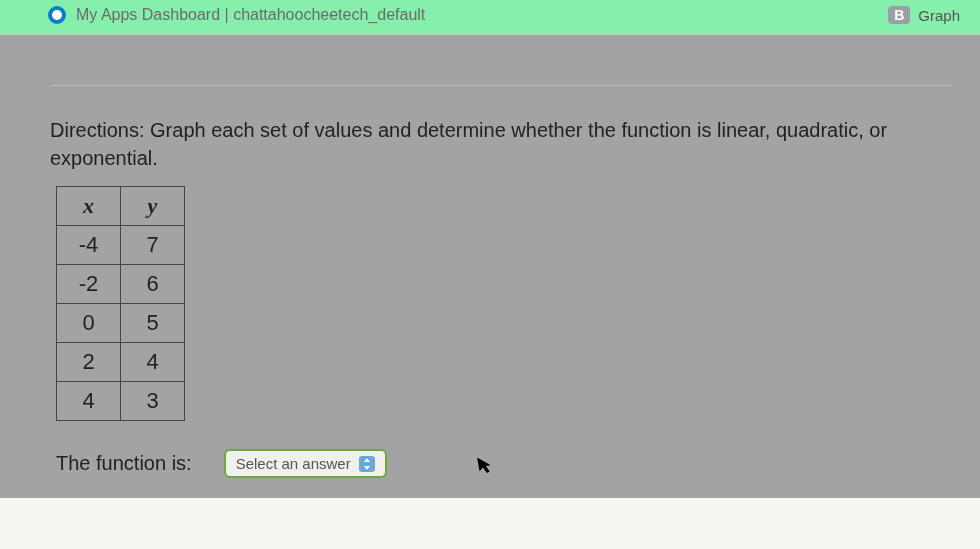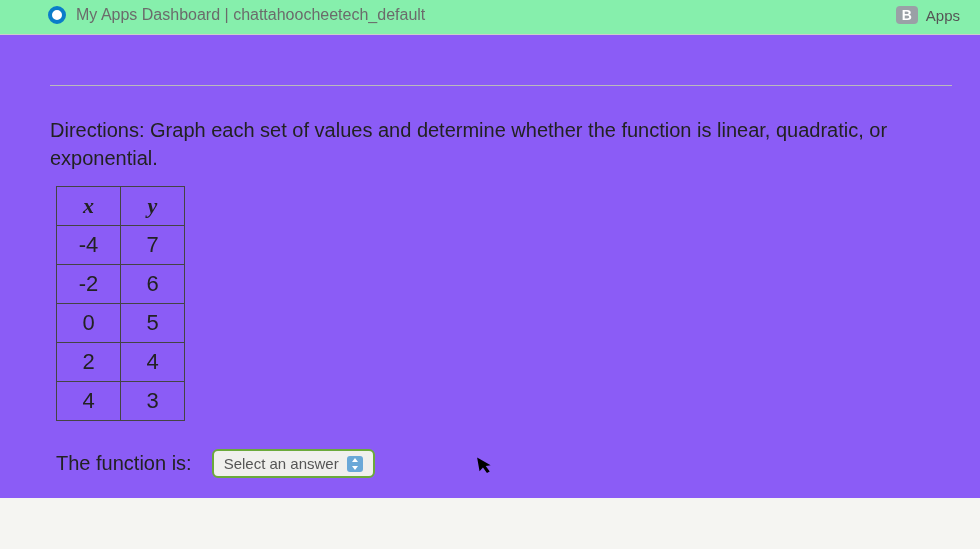--- a/index.html
+++ b/index.html
@@ -53,21 +53,21 @@
       padding: 2px 6px;
       border-radius: 4px;
       line-height: 1;
     }
     .cont-text {
       color: #555;
       font-size: 15px;
     }
     .content-area {
       padding: 50px 28px 20px 50px;
-      background: #8b5cf6;
+      background: #a3a3a3;
     }
     .divider {
       border-top: 1px solid #bbb;
       margin-bottom: 30px;
     }
     .directions {
       font-size: 20px;
       color: #222;
       line-height: 1.4;
       margin-bottom: 14px;
@@ -94,38 +94,39 @@
       font-family: "Times New Roman", serif;
       font-weight: bold;
       font-size: 22px;
     }
     .data-table td {
       font-family: Arial, sans-serif;
     }
     .answer-row {
       display: flex;
       align-items: center;
-      gap: 20px;
+      gap: 8px;
       margin-left: 6px;
     }
     .answer-label {
       font-size: 20px;
       color: #222;
     }
     .select-answer {
       display: inline-flex;
       align-items: center;
       gap: 8px;
       border: 2px solid #6baa3b;
       border-radius: 6px;
       padding: 4px 10px;
       background: #f0f0ed;
       font-size: 15px;
       color: #555;
       cursor: pointer;
+      margin-left: 24px;
     }
     .select-caret {
       background: #6aa8d8;
       border-radius: 3px;
       width: 16px;
       height: 16px;
       display: inline-flex;
       align-items: center;
       justify-content: center;
       color: #fff;
@@ -144,21 +145,21 @@
 </head>
 <body>
 
 <div class="tab-bar">
   <div class="tab-left">
     <span class="tab-icon-circle"></span>
     <span class="tab-title">My Apps Dashboard | chattahoocheetech_default</span>
   </div>
   <div class="tab-right">
     <span class="badge-b">B</span>
-    <span class="cont-text">Apps</span>
+    <span class="cont-text">Graph</span>
   </div>
 </div>
 
 <div class="content-area">
   <div class="divider"></div>
 
   <p class="directions">
     <span class="directions-label">Directions:</span><span> Graph each set of values and determine whether the function is linear, quadratic, or exponential.</span>
   </p>
 

